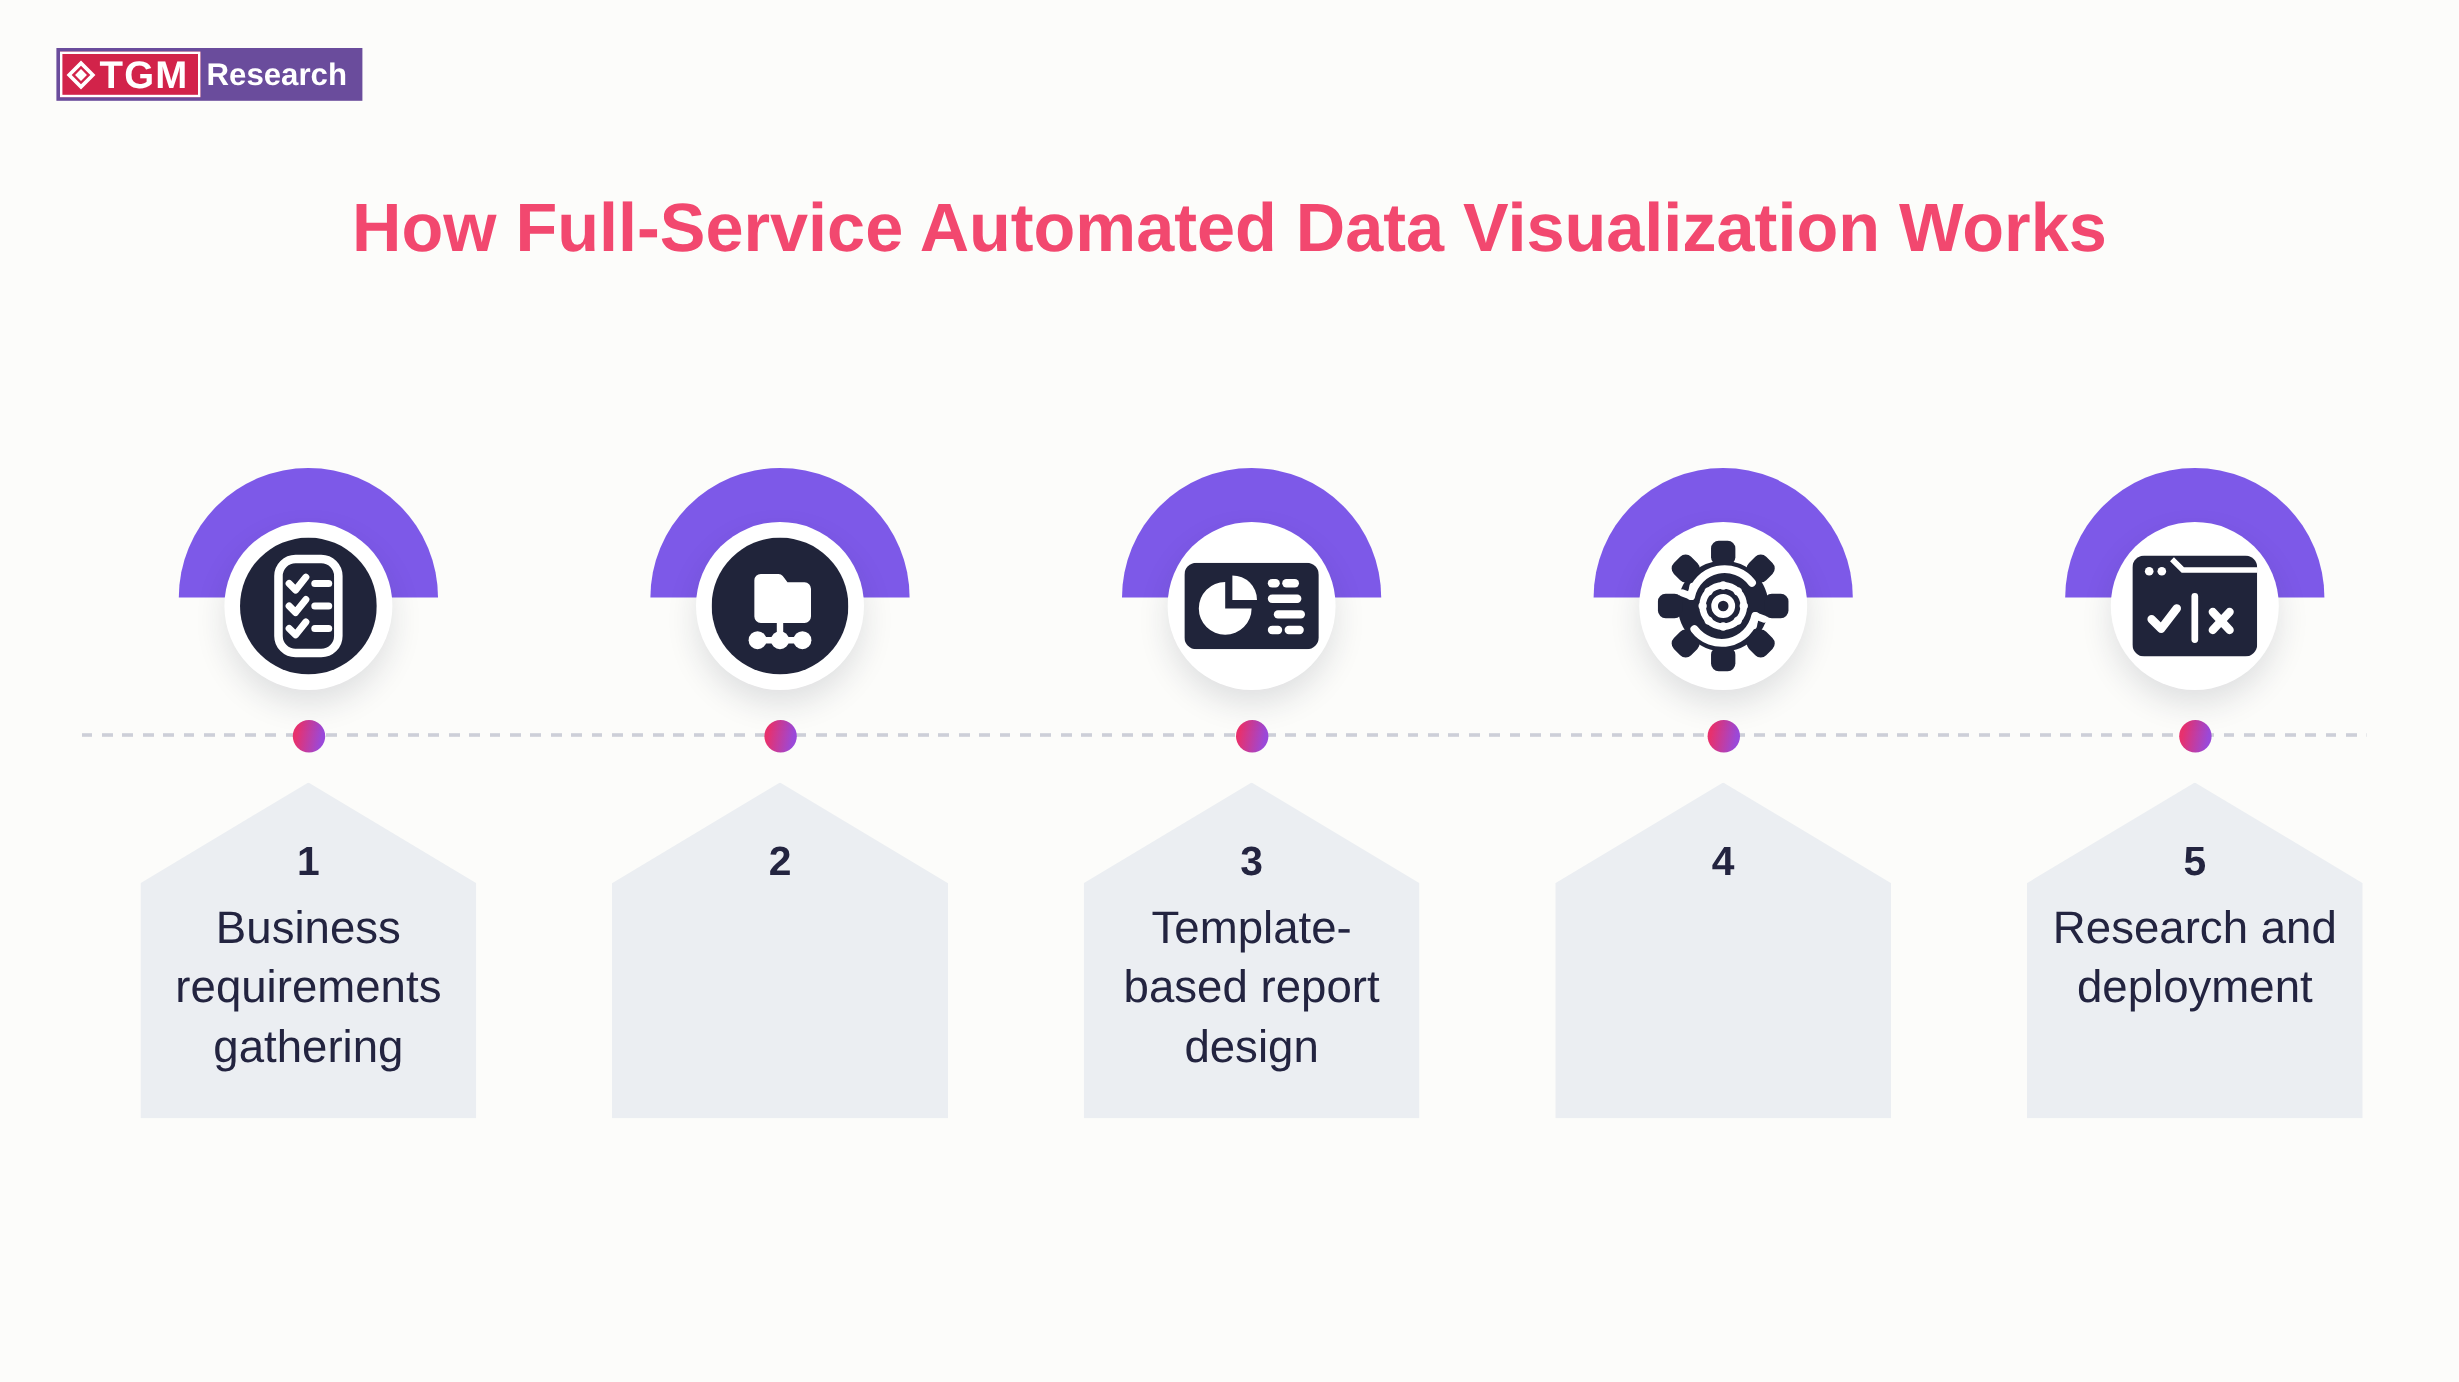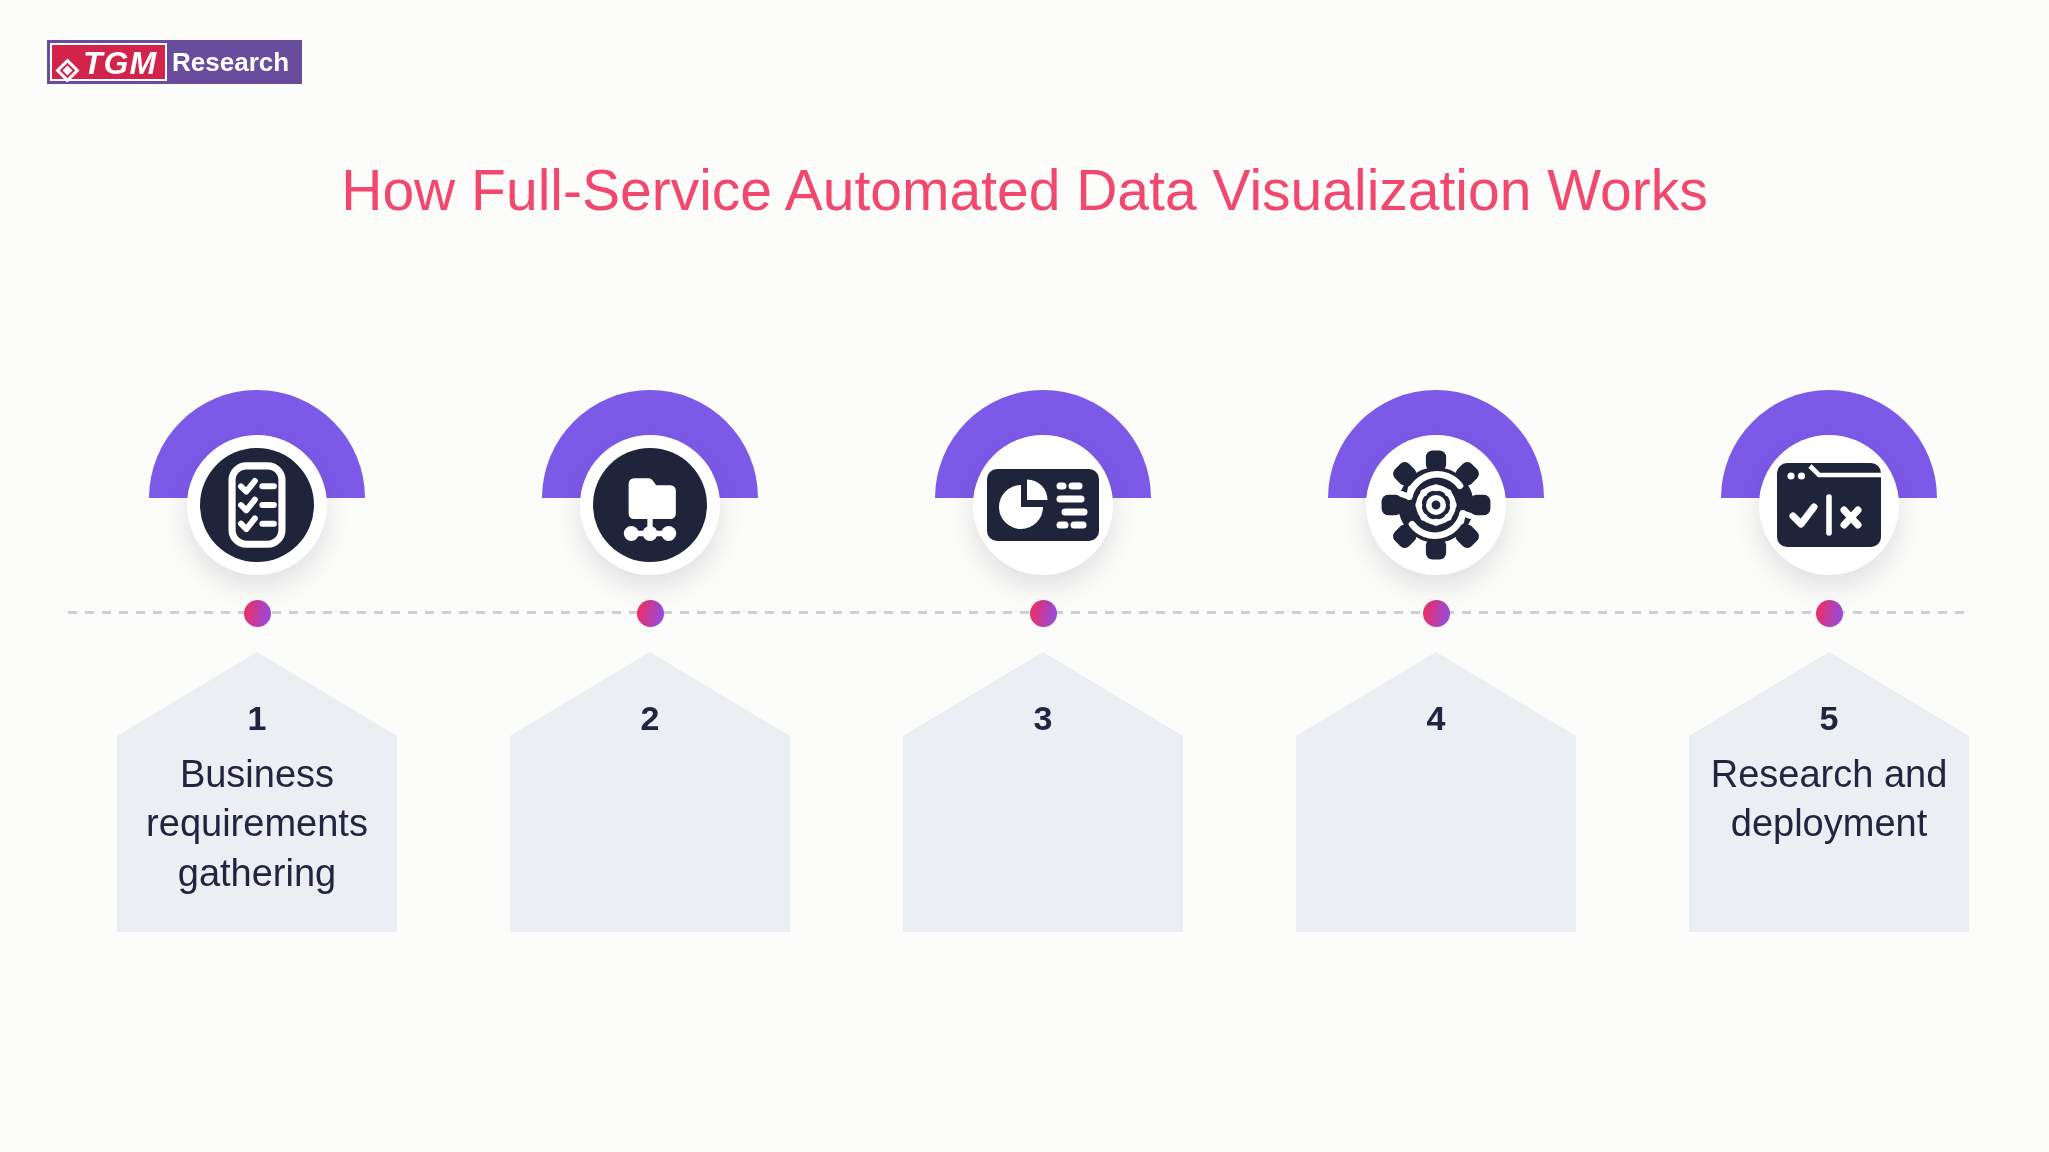--- a/index.html
+++ b/index.html
@@ -23,41 +23,40 @@
     font-family:"Liberation Sans", sans-serif;
   }
   .canvas{position:absolute;inset:0;}
 
   
   .logo{
     position:absolute;left:47px;top:40px;height:44px;
     display:flex;align-items:stretch;background:var(--logo-purple);
   }
   .logo-red{
-    display:flex;align-items:flex-end;gap:7px;
+    display:flex;align-items:center;gap:7px;
     background:var(--logo-red);
     border:2.5px solid #fff;margin:3px 0 3px 3px;
     padding:0 8px 0 7px;
-    font-style:italic;
   }
   .diamond-outer{
     width:17px;height:17px;border:3px solid #fff;transform:rotate(45deg);
     display:flex;align-items:center;justify-content:center;flex:0 0 auto;
   }
   .diamond-inner{width:7px;height:7px;background:#fff;}
   .logo-tgm{color:#fff;font-weight:bold;font-size:32px;letter-spacing:1px;line-height:1;}
   .logo-research{
     color:#fff;font-size:26px;font-weight:bold;
     display:flex;align-items:center;padding:0 13px 0 5px;line-height:1;
   }
 
   
   .title{
     position:absolute;top:150px;left:0;width:100%;
-    text-align:center;font-size:57px;font-weight:normal;
+    text-align:center;font-size:57px;font-weight:bold;
     color:var(--title-pink);line-height:80px;
   }
 
   
   .timeline-line{
     position:absolute;top:611px;left:68px;width:1904px;height:3px;
     background:repeating-linear-gradient(90deg, var(--dash-gray) 0 9px, transparent 9px 17px);
   }
   .timeline-dot{
     position:absolute;top:600px;width:27px;height:27px;border-radius:50%;
@@ -170,20 +169,23 @@
             <path d="M85 17 h7"></path>
           <path d="M73 30 h21"></path>
           <path d="M78 43 h19"></path>
           <path d="M73 56 h5"></path>
             <path d="M87 56 h9"></path>
         </g>
       </svg>
     </div>
     <div class="pentagon">
       <div class="step-number">3</div>
+      <div class="step-label">Template-
+based report
+design</div>
     </div>
   </div>
 
   <div class="step" style="left:1276px">
     <div class="arc"></div>
     <div class="badge">
       <svg width="118" height="118" viewBox="0 0 64 64">
         <g fill="var(--icon-navy)">
           <circle cx="32" cy="32" r="20.5"></circle>
           <rect x="26.5" y="2.5" width="11" height="11" rx="3.5"></rect>

